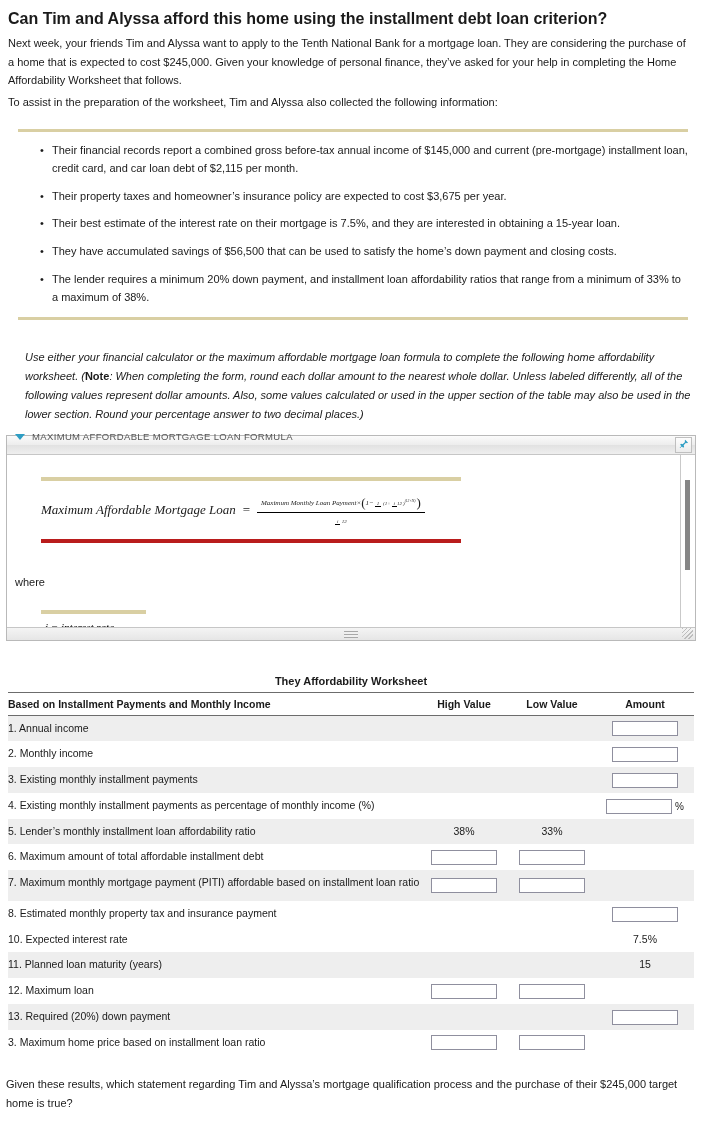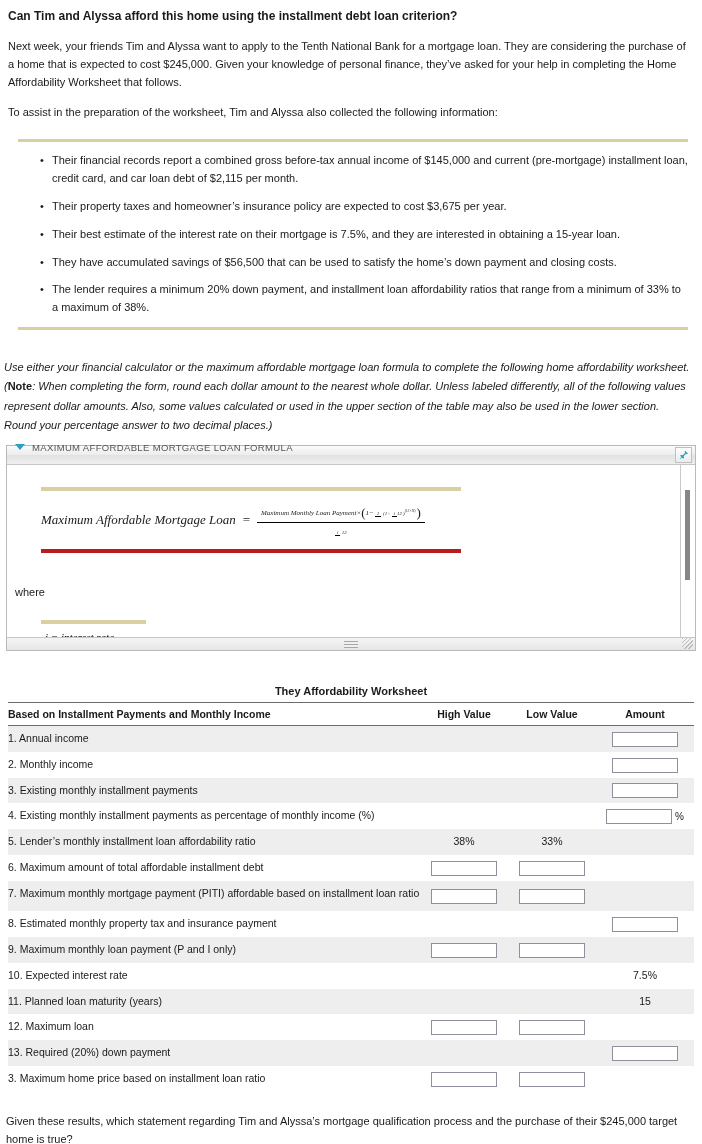--- a/index.html
+++ b/index.html
@@ -13,27 +13,27 @@
     font-family: "Liberation Sans", sans-serif;
     font-size: 11px;
     color: #1a1a1a;
     -webkit-font-smoothing: none;
   }
   .page { width: 702px; padding: 0; position: relative; }
 
   
   .q-title {
     font-weight: bold;
-    font-size: 12px;
+    font-size: 16px;
     padding: 8px 8px 0 8px;
     line-height: 1.4;
   }
   .para {
     padding: 0 14px 0 8px;
-    margin-top: 12px;
+    margin-top: 4px;
     line-height: 1.65;
     font-size: 11px;
   }
 
   
   .facts {
     margin: 18px 14px 0 18px;
     border-top: 3px solid #d9cfa3;
     border-bottom: 3px solid #d9cfa3;
     padding: 10px 0 10px 0;
@@ -52,20 +52,21 @@
     left: -2px; top: 0;
   }
 
   
   .instr {
     font-style: italic;
     padding: 0 8px 0 4px;
     margin-top: 28px;
     line-height: 1.75;
     font-size: 11px;
+    margin-left: 21px;
   }
   .instr b { font-style: normal; font-weight: bold; }
 
   
   .panel {
     margin: 10px 6px 0 6px;
     border: 1px solid #b9b9b9;
     background: #fff;
   }
   .panel-head {
@@ -372,26 +373,20 @@
             <td class="c-high"><span class="cellbox"></span></td>
             <td class="c-low"><span class="cellbox"></span></td>
             <td class="c-amt"></td>
           </tr>
           <tr>
             <td class="c-label">8. Estimated monthly property tax and insurance payment</td>
             <td class="c-high"></td>
             <td class="c-low"></td>
             <td class="c-amt"><span class="cellbox"></span></td>
           </tr>
-          <tr class="shade">
-            <td class="c-label">9. Maximum monthly loan payment (P and I only)</td>
-            <td class="c-high"><span class="cellbox"></span></td>
-            <td class="c-low"><span class="cellbox"></span></td>
-            <td class="c-amt"></td>
-          </tr>
           <tr>
             <td class="c-label">10. Expected interest rate</td>
             <td class="c-high"></td>
             <td class="c-low"></td>
             <td class="c-amt"><span class="static-val">7.5%</span></td>
           </tr>
           <tr class="shade">
             <td class="c-label">11. Planned loan maturity (years)</td>
             <td class="c-high"></td>
             <td class="c-low"></td>

